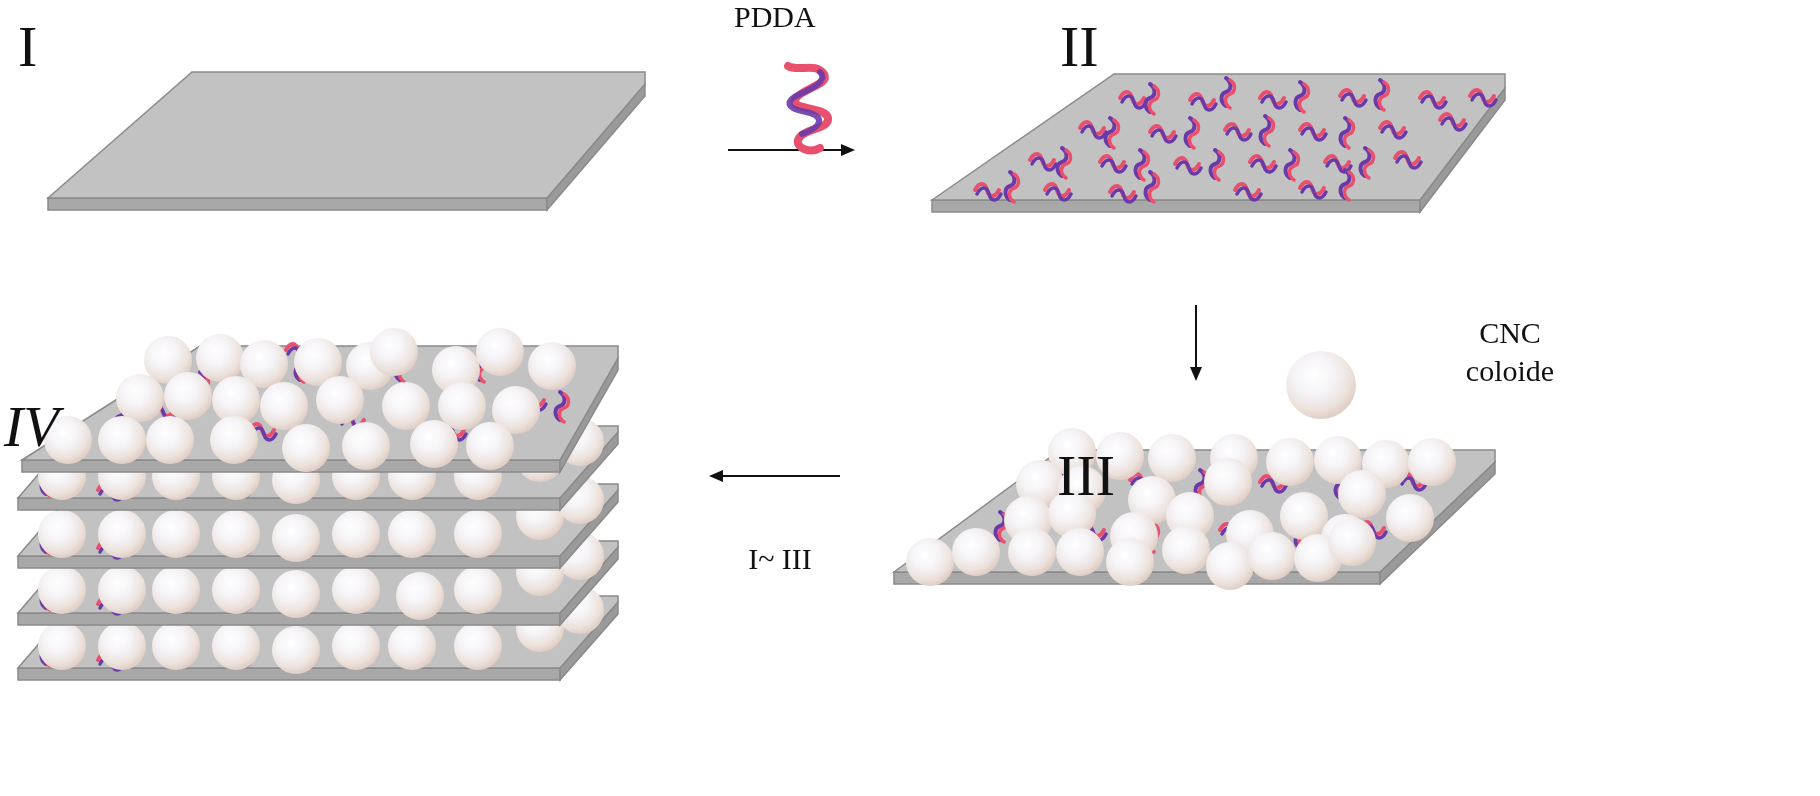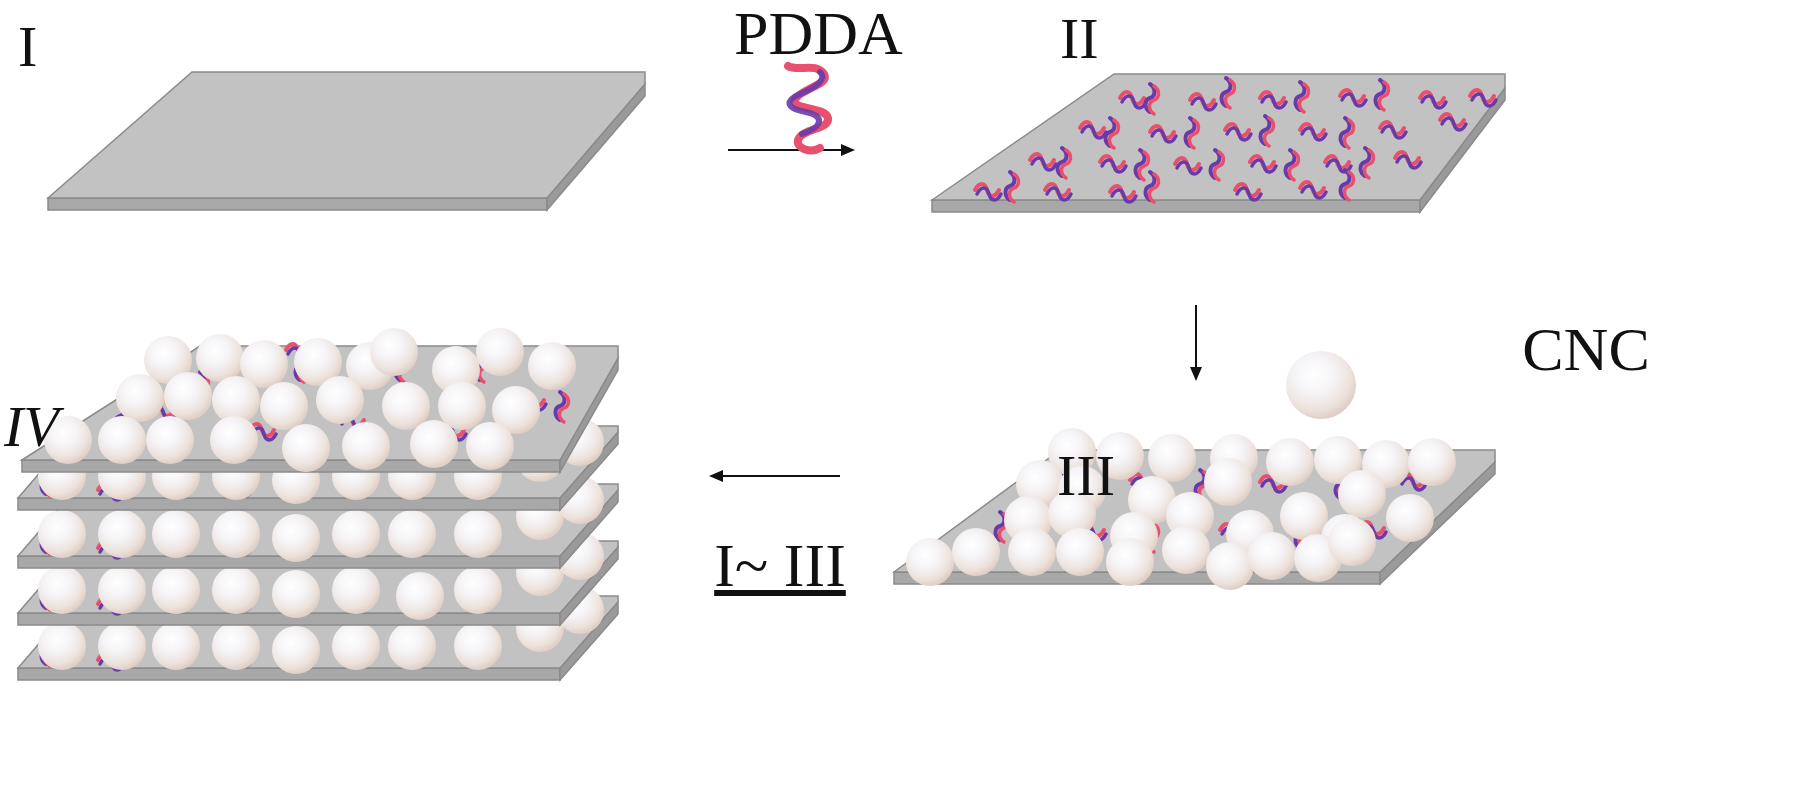--- a/index.html
+++ b/index.html
@@ -1,20 +1,20 @@
 <!DOCTYPE html>
 <html><head>
 <meta charset="utf-8">
 <style>
   html,body{margin:0;padding:0;background:#ffffff;}
   body{width:1820px;height:796px;overflow:hidden;position:relative;font-family:"Liberation Serif","DejaVu Serif",serif;color:#111;}
   svg{position:absolute;left:0;top:0;}
   .lbl{position:absolute;font-family:"Liberation Serif","DejaVu Serif",serif;color:#111;line-height:1;white-space:nowrap;}
   .roman{font-size:58px;}
-  .txt{font-size:62px;}
+  .txt{font-size:30px;}
   .center{text-align:center;}
 </style>
 </head>
 <body>
 
 <svg width="1820" height="796" viewBox="0 0 1820 796" xmlns="http://www.w3.org/2000/svg">
   <defs>
     <radialGradient id="sph" cx="40%" cy="35%" r="65%">
       <stop offset="0%" stop-color="#ffffff"></stop>
       <stop offset="45%" stop-color="#f5f3f6"></stop>
@@ -289,25 +289,26 @@
         <use href="#ball" x="306" y="448"></use>
           <use href="#ball" x="366" y="446"></use>
           <use href="#ball" x="434" y="444"></use>
           <use href="#ball" x="490" y="446"></use>
       </g>
     </g>
   </g>
 </svg>
 
 <div class="lbl roman" style="left:18px;top:18px;">I</div>
-<div class="lbl roman" style="left:1060px;top:10px;">II</div>
+<div class="lbl roman" style="left:1060px;top:18px;">II</div>
 <div class="lbl roman" style="left:1057px;top:447px;">III</div>
 <div class="lbl roman" style="left:4px;top:398px;font-style:italic;">IV</div>
 
 <div class="lbl txt" style="left:734px;top:2px;">PDDA</div>
 
-<div class="lbl txt center" style="left:1486px;top:318px;width:200px;">
+<div class="lbl txt center" style="left:1410px;top:318px;width:200px;">
   <div>CNC</div>
+  <div style="margin-top:8px;">coloide</div>
 </div>
 
 <div class="lbl txt center" style="left:690px;top:522px;width:180px;">
-  <div style="margin-top:12px;text-decoration:underline;">I~ III</div>
+  <div style="margin-top:22px;">I~ III</div>
 </div>
 
 </body></html>

